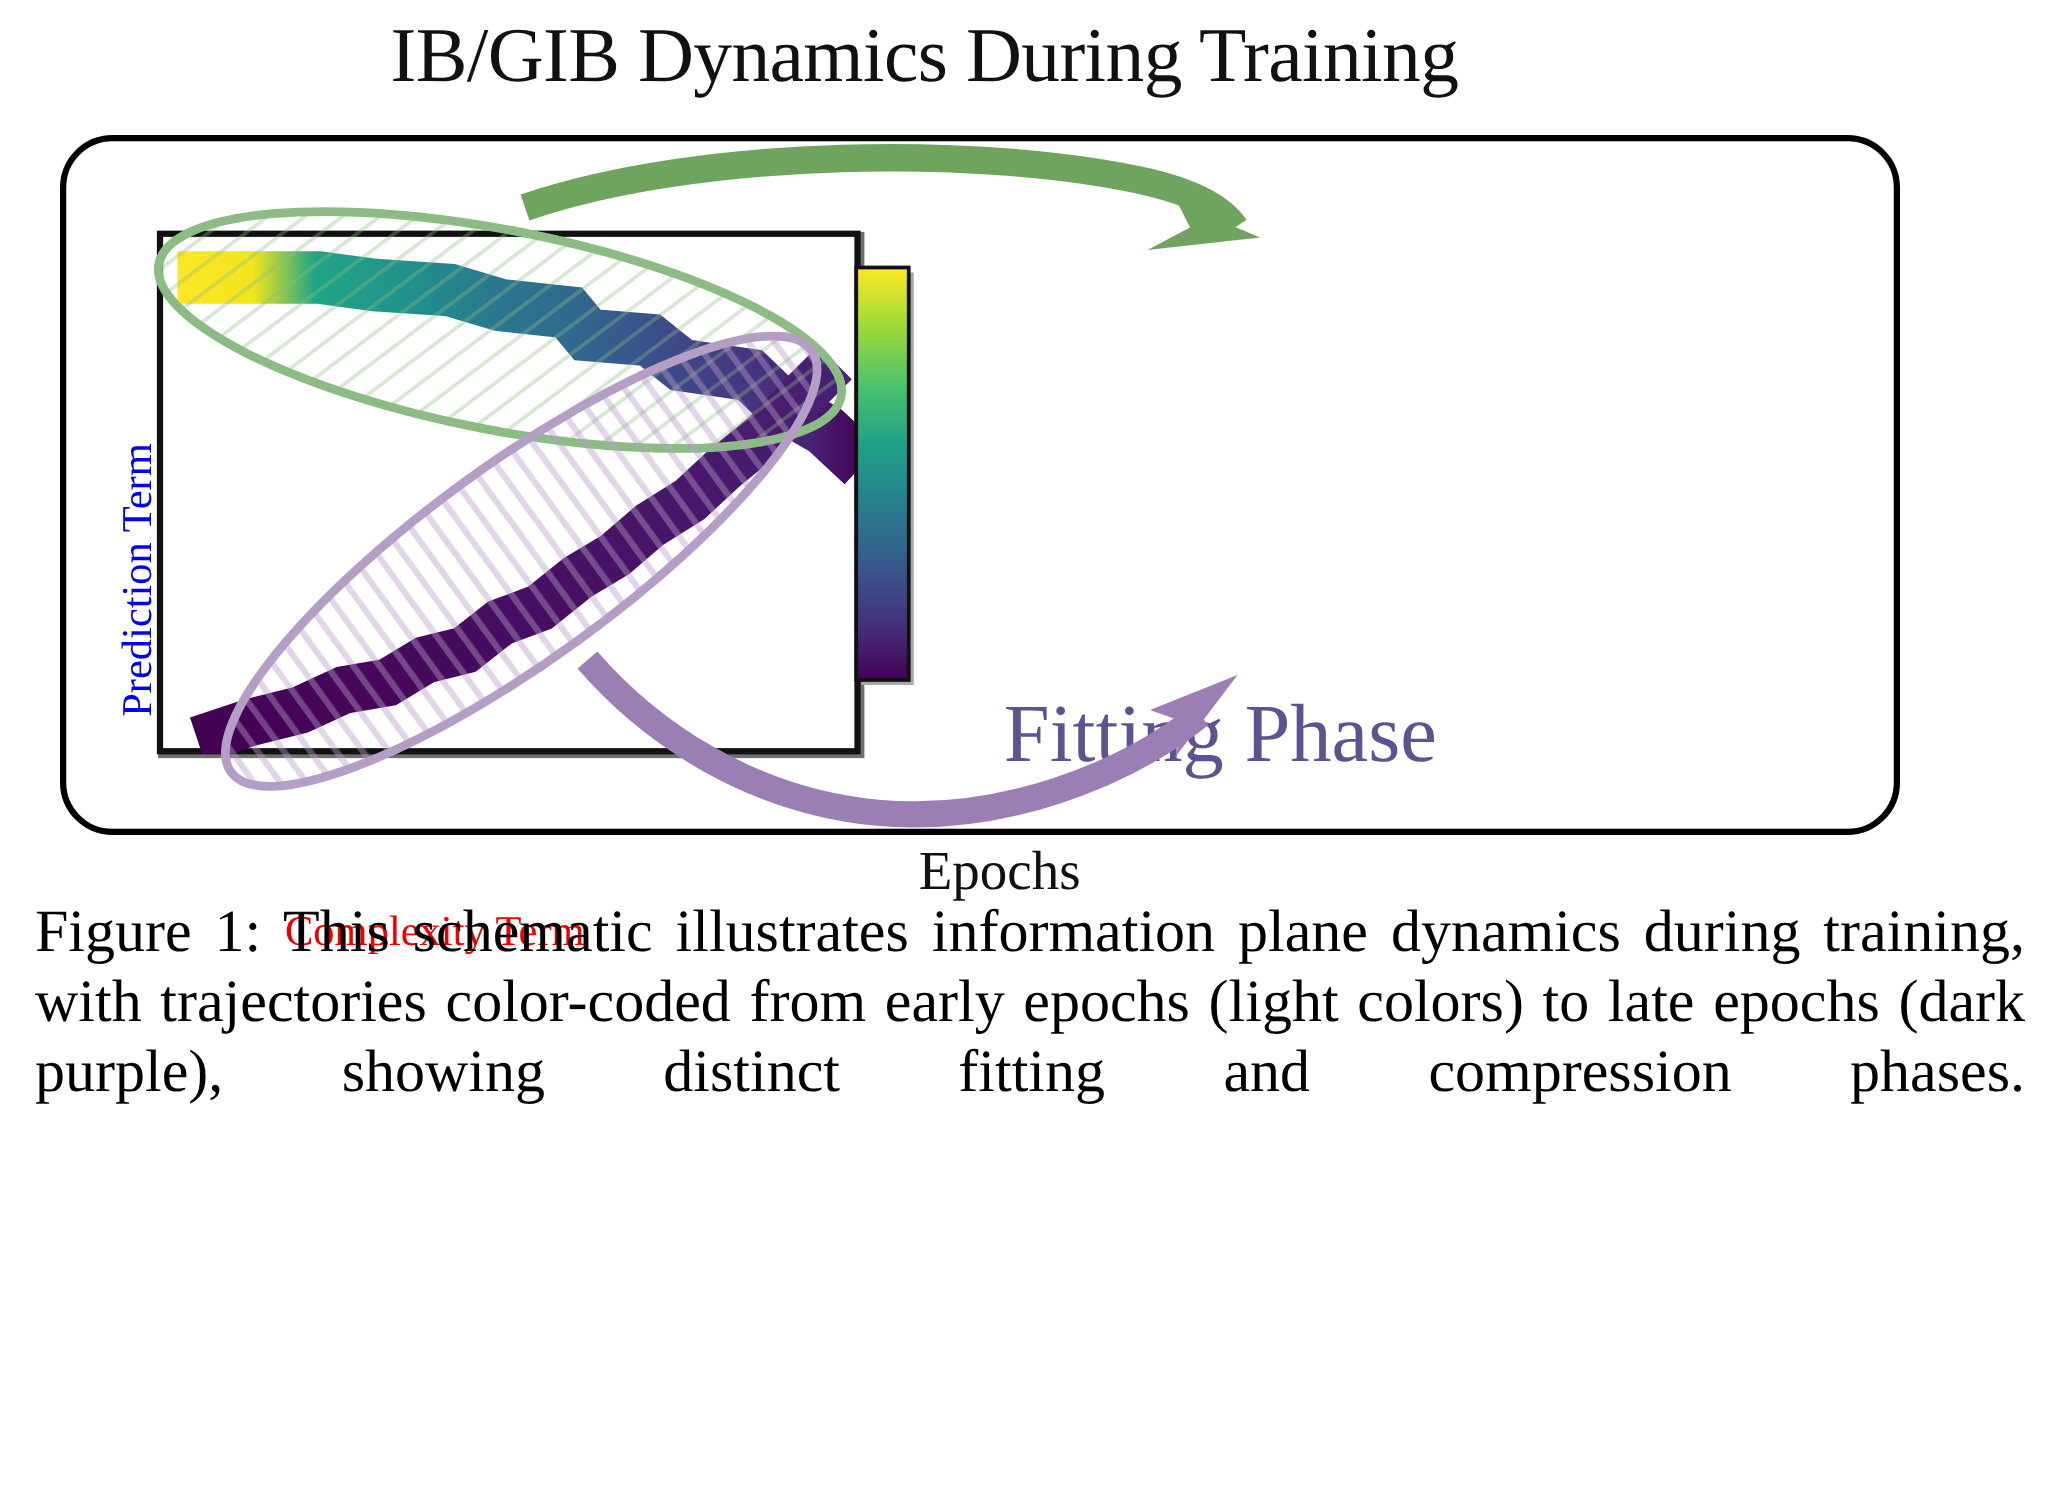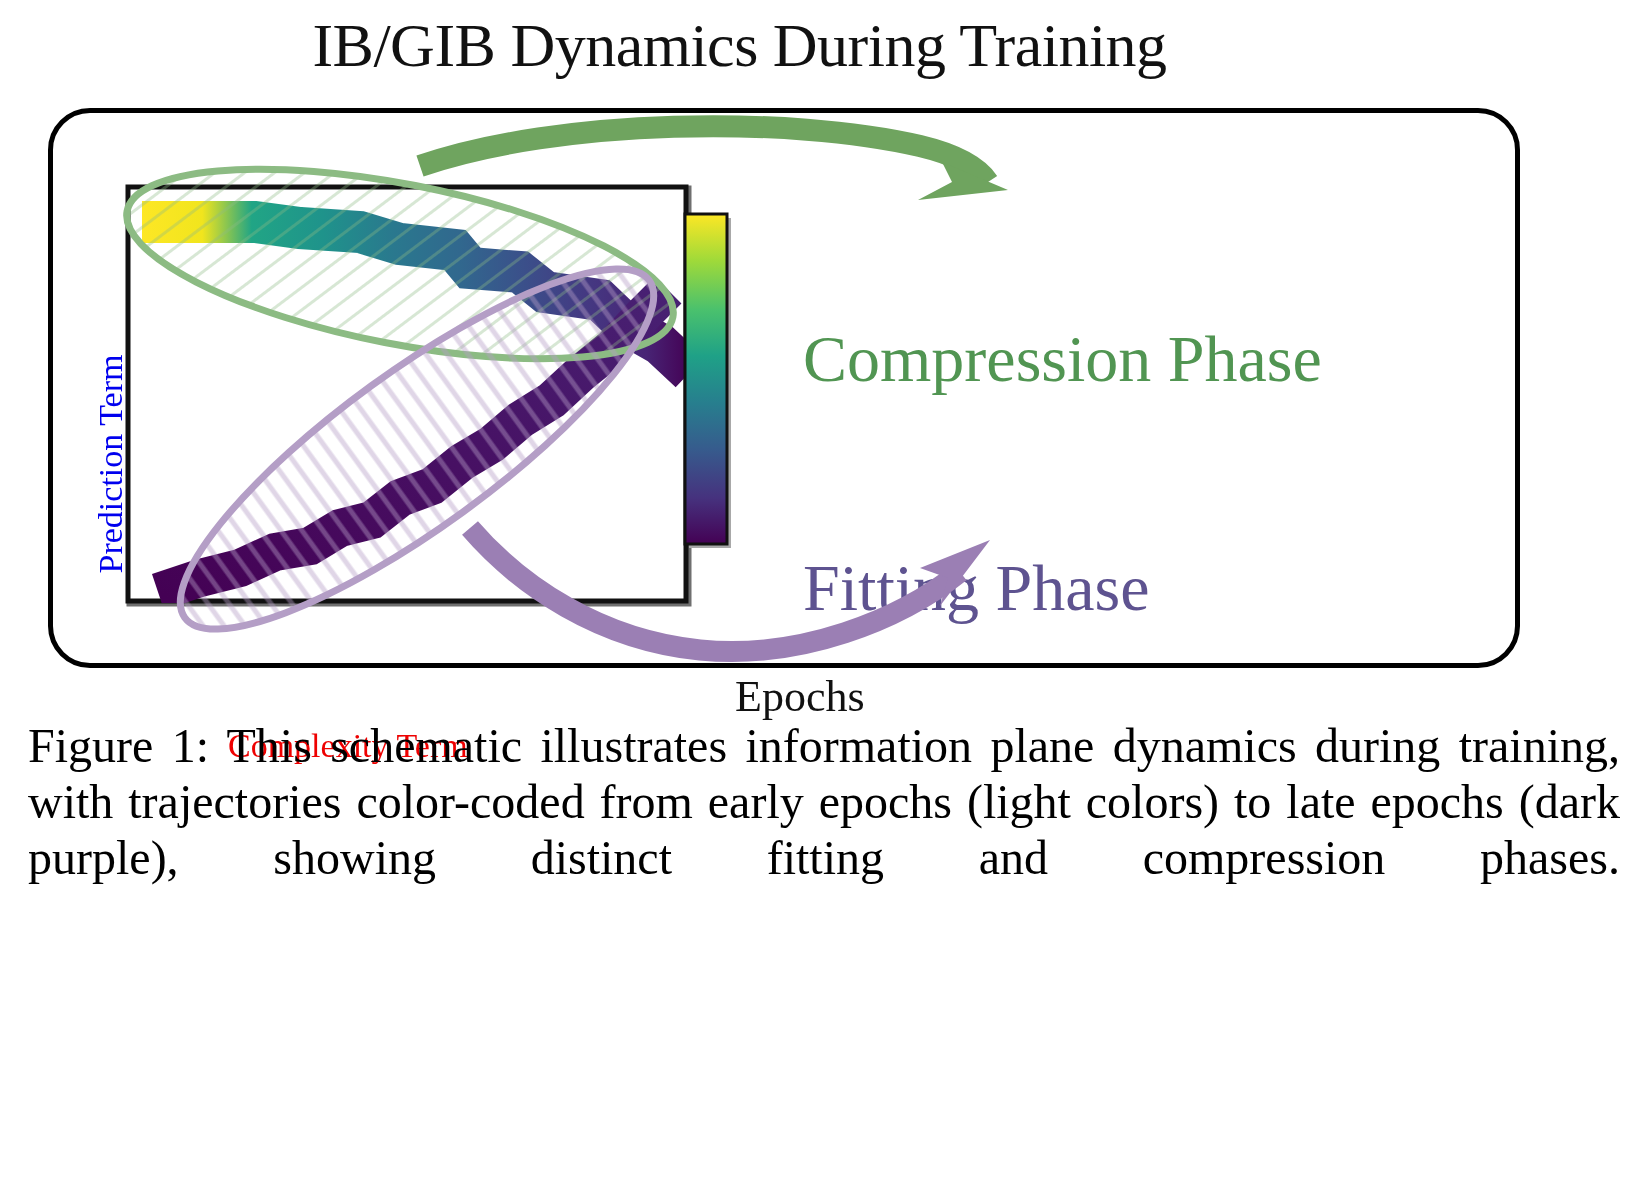--- a/index.html
+++ b/index.html
@@ -122,21 +122,20 @@
 <div id="figure-title">IB/GIB Dynamics During Training</div>
 
 <div id="schematic-panel">
 
   <div id="y-axis-label">Prediction Term</div>
 
   <div id="x-axis-label">Complexity Term</div>
 
   <div id="colorbar-label">Epochs</div>
 
-  <div id="compression-phase-label">Compression Phase</div>
 
   <div id="fitting-phase-label">Fitting Phase</div>
 </div>
 
 <svg id="schematic-canvas" viewBox="0 0 1648 1196" xmlns="http://www.w3.org/2000/svg">
   <defs>
 
     <linearGradient id="viridis-vertical" x1="0" y1="0" x2="0" y2="1">
       <stop offset="0.00" stop-color="#fde725"></stop>
       <stop offset="0.14" stop-color="#a0da39"></stop>

